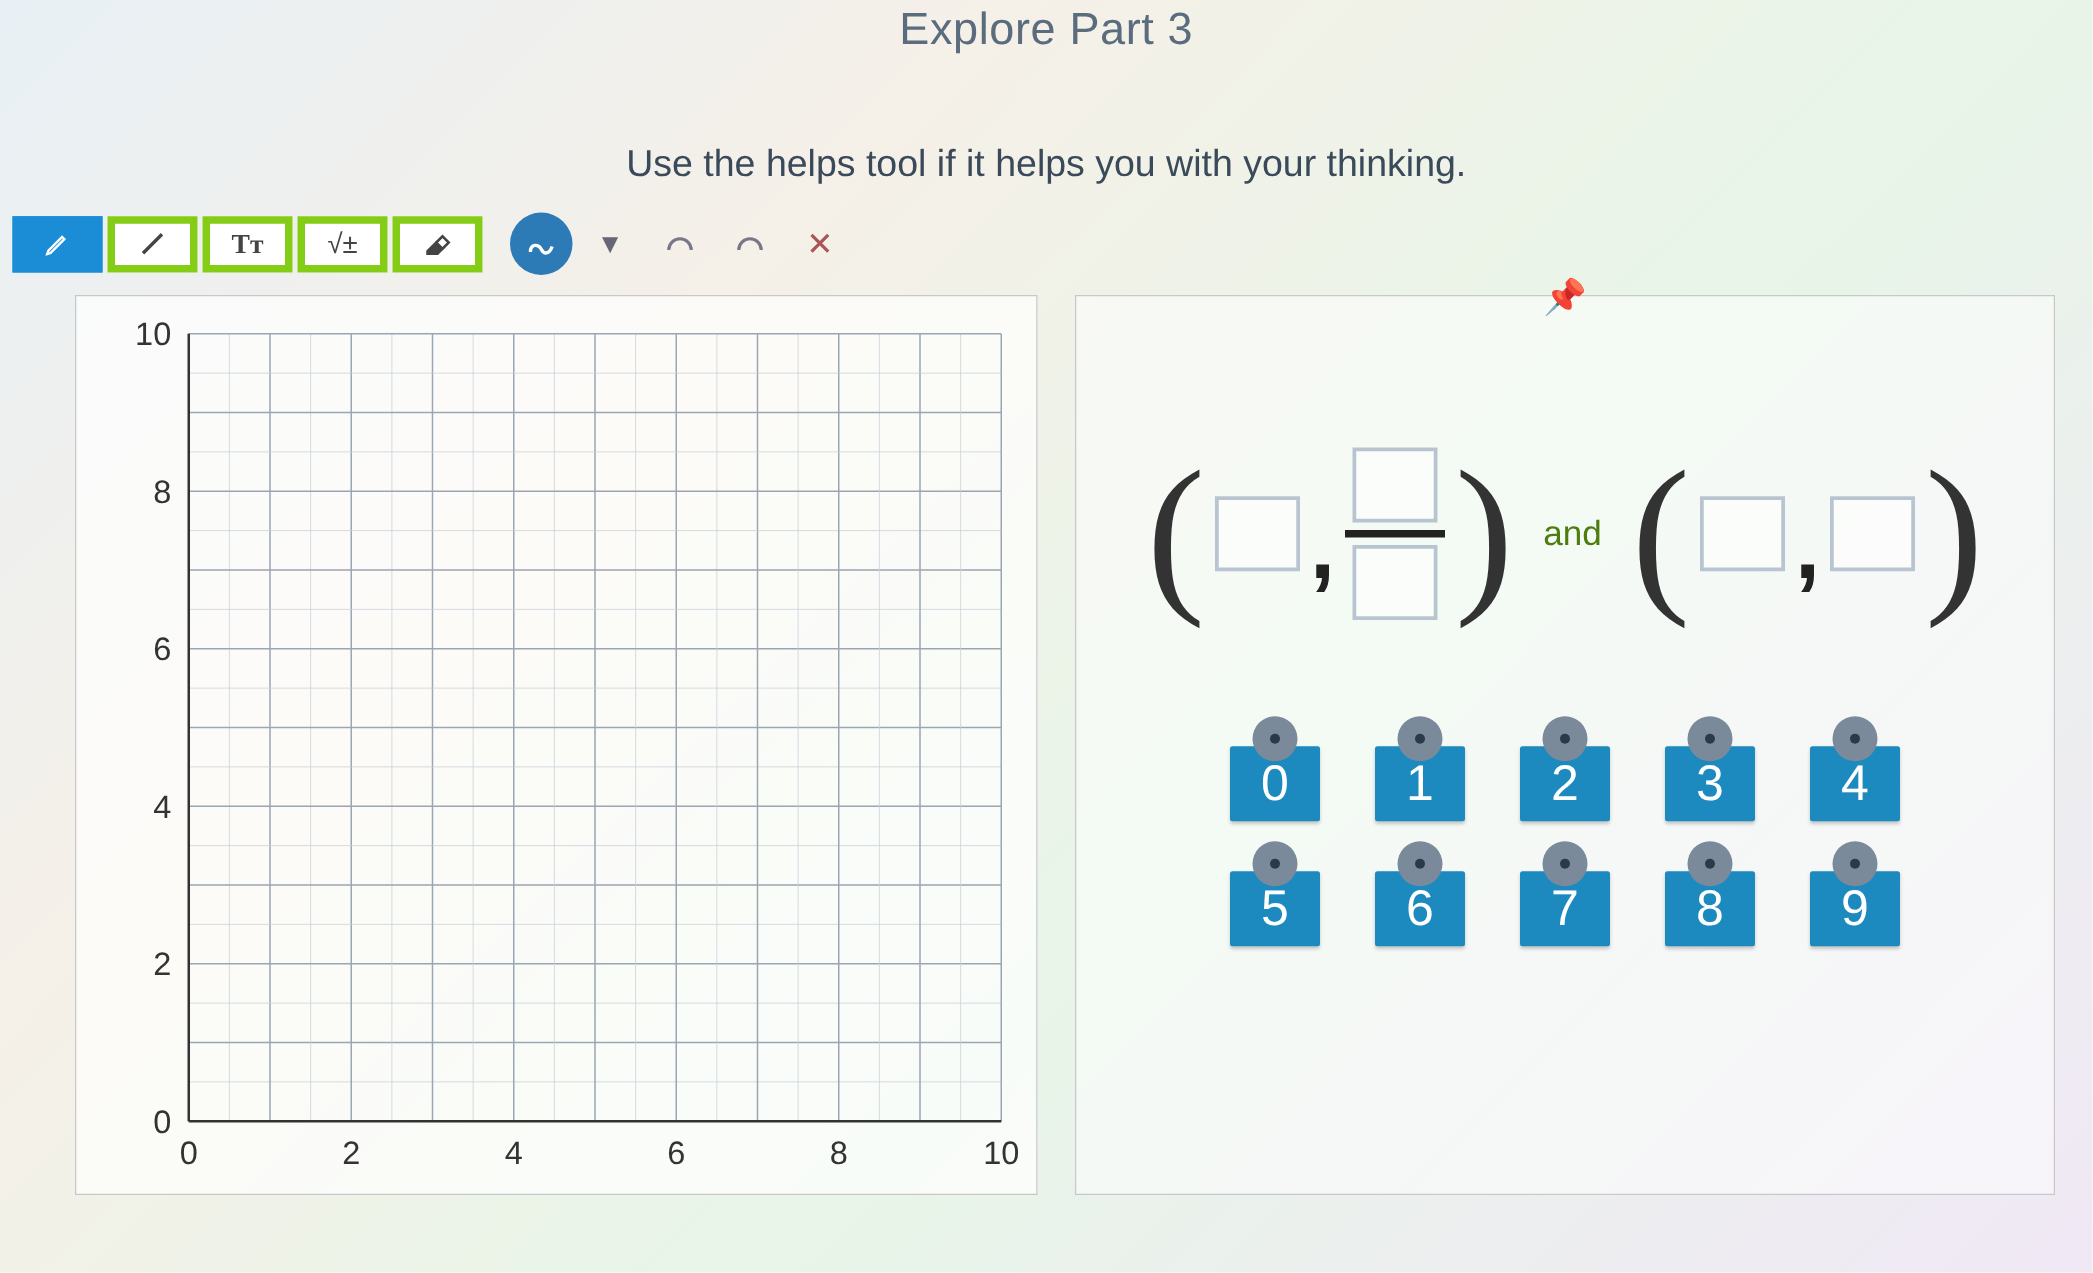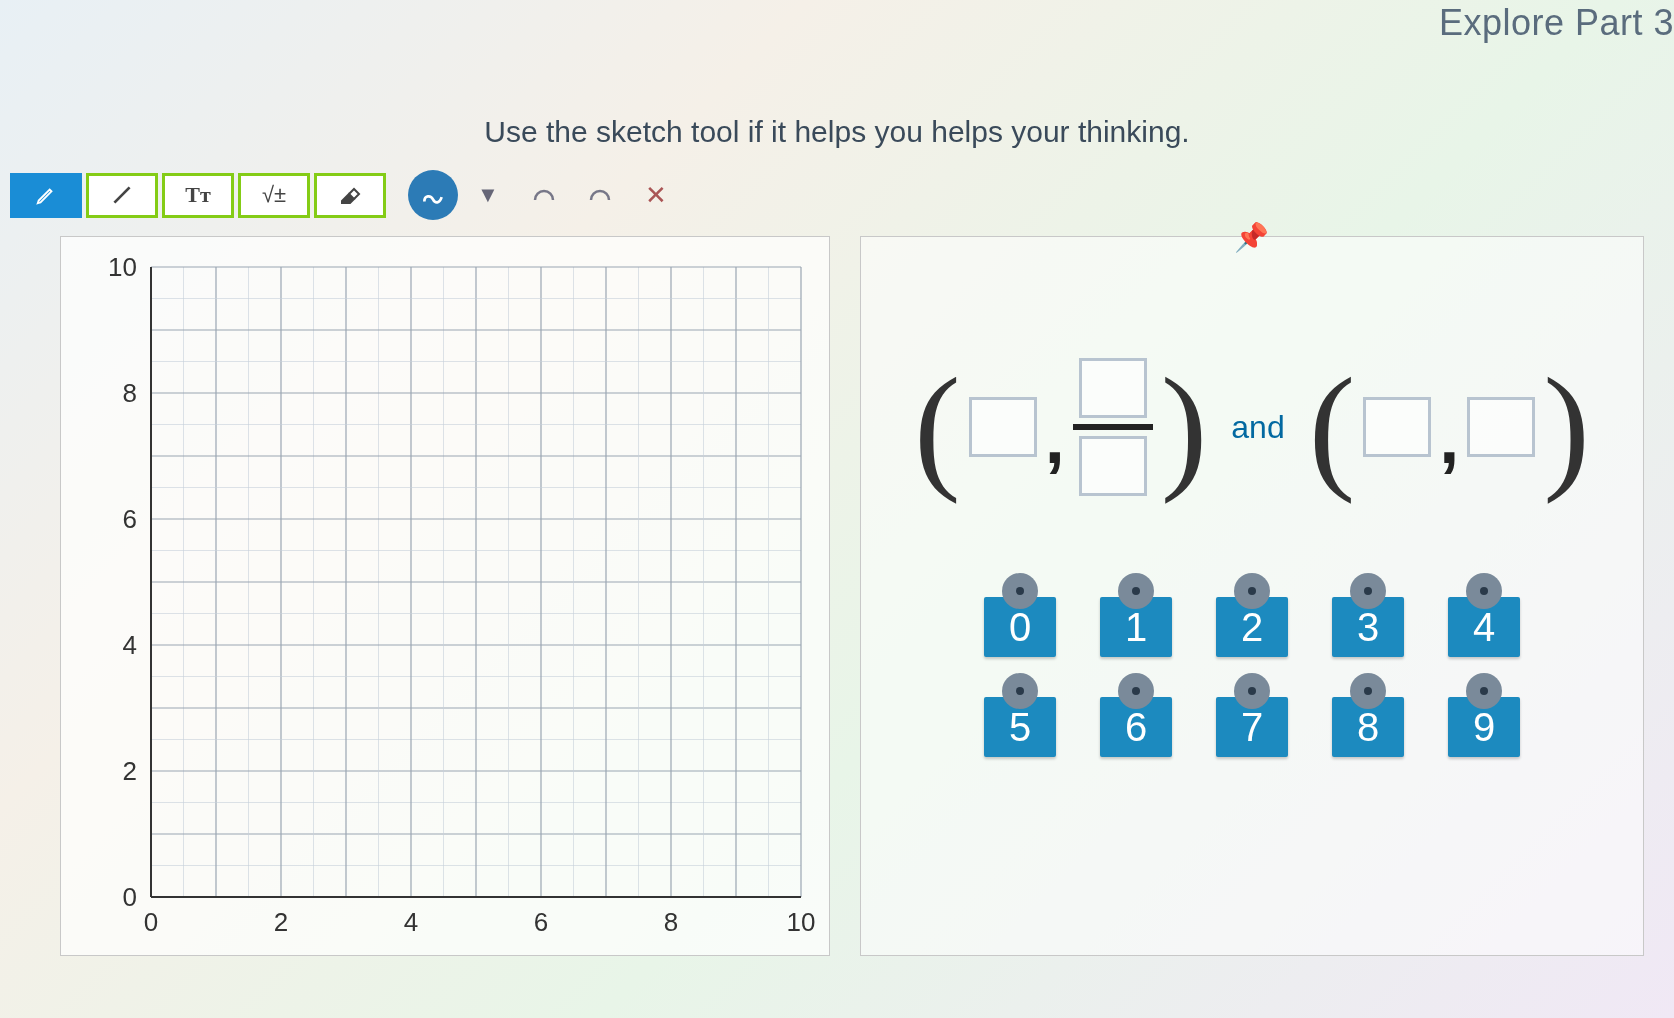--- a/index.html
+++ b/index.html
@@ -5,21 +5,21 @@
     * { box-sizing: border-box; margin: 0; padding: 0; }
     body {
       font-family: -apple-system, BlinkMacSystemFont, 'Segoe UI', Arial, sans-serif;
       background: linear-gradient(135deg, #e8f0f5 0%, #f5f0e8 30%, #e8f5e8 60%, #f0e8f5 100%);
       width: 1674px;
       height: 1018px;
       overflow: hidden;
       color: #2c3e50;
     }
     .page-title {
-      text-align: right;
+      text-align: center;
       font-size: 36px;
       color: #5a6c7d;
       font-weight: 500;
       padding-top: 2px;
       letter-spacing: 0.5px;
     }
     .instructions {
       text-align: center;
       font-size: 30px;
       color: #3a4a5a;
@@ -29,21 +29,21 @@
     .toolbar {
       display: flex;
       align-items: center;
       gap: 4px;
       padding: 6px 10px;
     }
     .tool-btn {
       width: 72px;
       height: 45px;
       background: #fff;
-      border: 3px solid #84cc16;
+      border: 6px solid #84cc16;
       display: flex;
       align-items: center;
       justify-content: center;
       cursor: pointer;
       font-size: 22px;
       color: #444;
     }
     .tool-btn.active {
       background: #1a8dd6;
       color: #fff;
@@ -98,22 +98,22 @@
       color: #888;
     }
     .point-row {
       display: flex;
       align-items: center;
       justify-content: center;
       gap: 24px;
       margin-top: 100px;
     }
     .and-label {
-      font-size: 32px;
-      color: #0369a1;
+      font-size: 28px;
+      color: #4d7c0f;
     }
     .paren {
       font-size: 140px;
       font-weight: 300;
       color: #333;
       font-family: 'Times New Roman', serif;
       line-height: 1;
     }
     .point-group {
       display: flex;
@@ -194,21 +194,21 @@
       box-shadow: 0 2px 3px rgba(0,0,0,0.2);
     }
   </style>
 </head>
 <body>
 
 <div class="page-title">Explore Part 3</div>
 
 <div class="instructions">
   <br>
-  <span>Use the sketch tool if it helps you helps your thinking.</span>
+  <span>Use the helps tool if it helps you with your thinking.</span>
 </div>
 
 <div class="toolbar">
   <div class="tool-btn active">
     <svg width="22" height="22" viewBox="0 0 24 24" fill="none" stroke="white" stroke-width="2">
         <path d="M3 21l3-1 12-12-2-2L4 18l-1 3z"></path>
       </svg>
   </div>
   <div class="tool-btn">
     <svg width="26" height="26" viewBox="0 0 24 24" stroke="#444" stroke-width="2.5">

